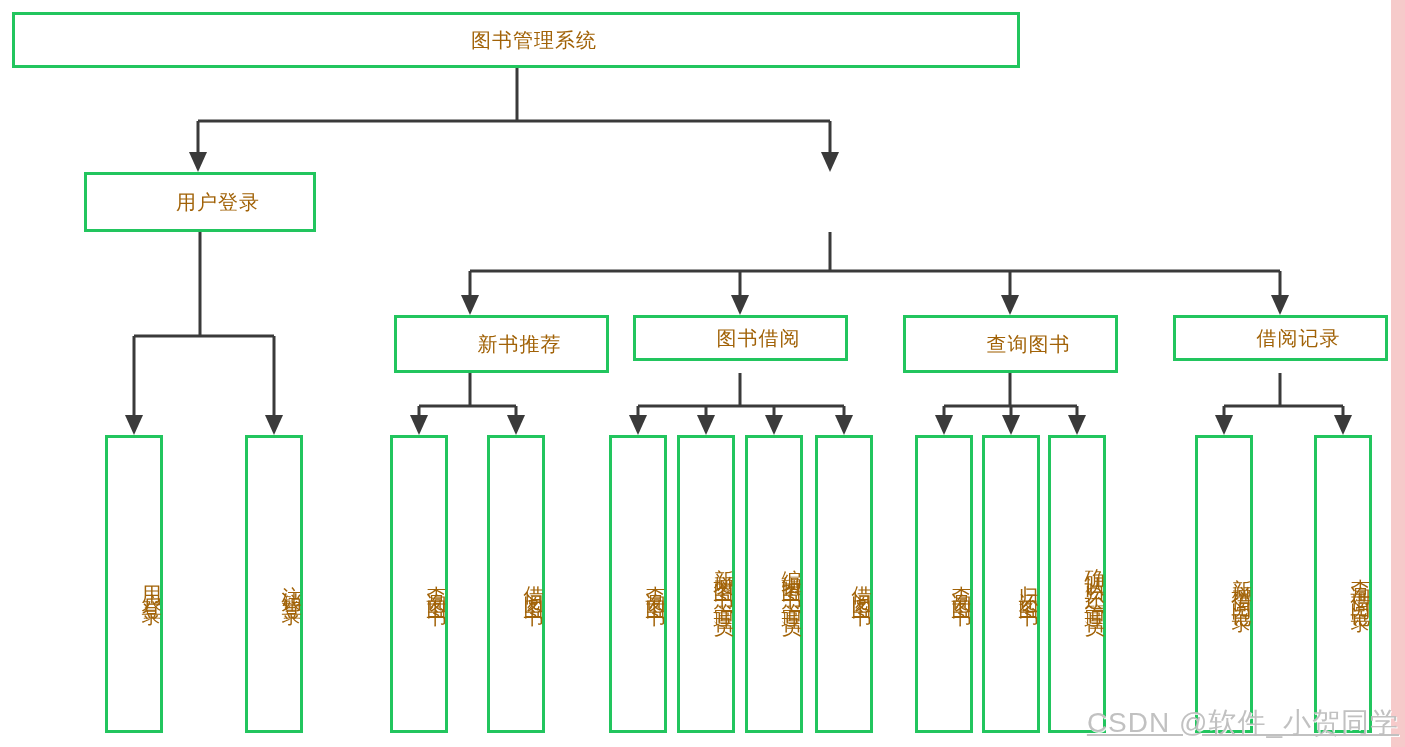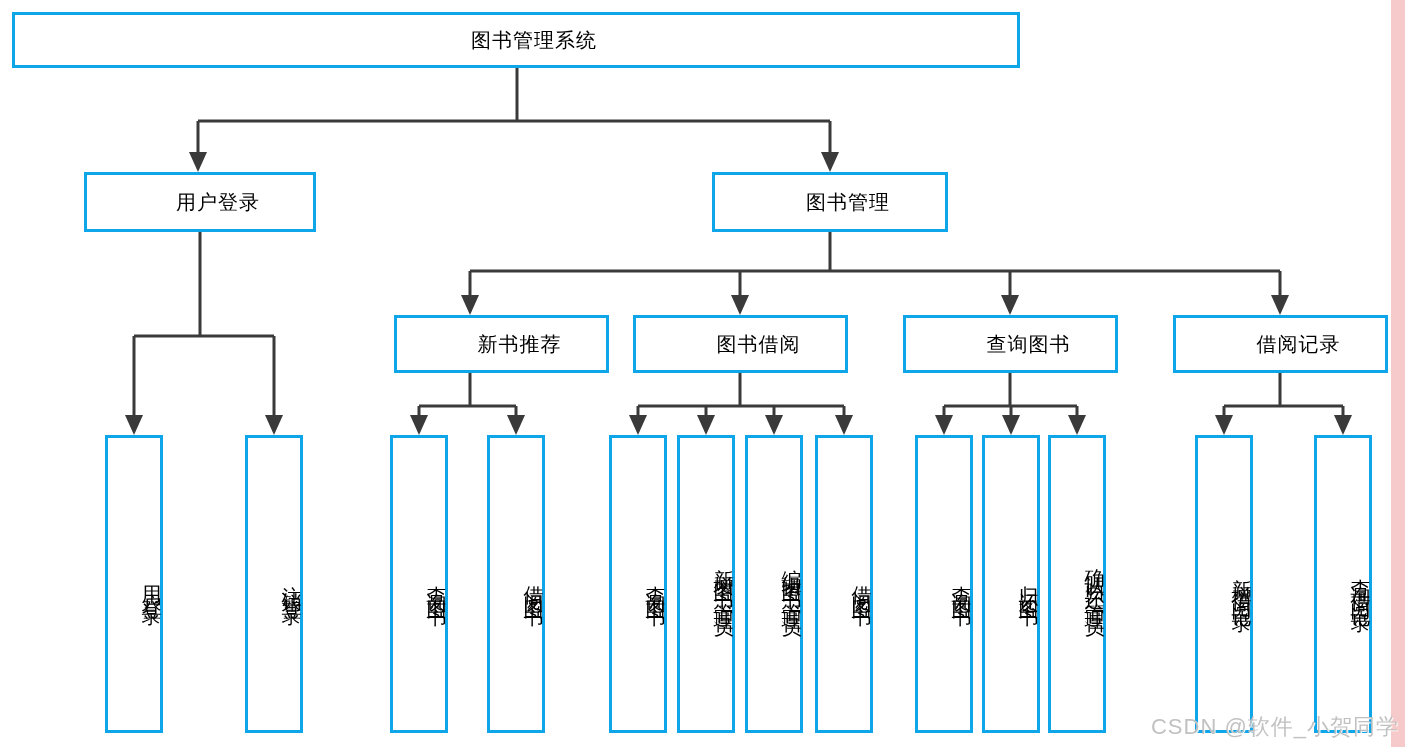--- a/index.html
+++ b/index.html
@@ -1,36 +1,36 @@
 <!DOCTYPE html>
 <html><head>
 <meta charset="utf-8">
 <style>
   html,body{margin:0;padding:0;background:#ffffff;}
   body{font-family:"Liberation Sans","DejaVu Sans",sans-serif;}
   #stage{position:relative;width:1405px;height:747px;background:#ffffff;overflow:hidden;}
   .box{
     position:absolute;box-sizing:border-box;background:#ffffff;
-    border:3px solid #0ea5e9;color:#000000;
+    border:3px solid #22c55e;color:#a16207;
     display:flex;align-items:center;justify-content:center;
     font-size:20px;line-height:1;z-index:2;padding-left:36px;
   }
   .hbox{letter-spacing:1px;}
   .vbox{
     writing-mode:vertical-rl;text-orientation:mixed;
     letter-spacing:7px;font-size:20px;
   }
   #connectors{position:absolute;left:0;top:0;z-index:1;}
   #connectors path{stroke:#3a3a3a;stroke-width:3;fill:none;}
   #connectors polygon{fill:#3a3a3a;stroke:none;}
   .watermark{
     position:absolute;right:6px;bottom:5px;z-index:3;
-    font-size:22px;color:rgba(190,190,190,0.95);
+    font-size:28px;color:rgba(190,190,190,0.95);
     text-shadow:1px 1px 0 rgba(255,255,255,0.9);
-    letter-spacing:1px;white-space:nowrap;
+    letter-spacing:1px;white-space:nowrap;text-decoration:underline;
   }
   .accent-strip{
     position:absolute;top:0;right:0;width:14px;height:747px;
     background:#f6caca;z-index:0;
   }
 </style>
 </head>
 <body>
 
 <div id="stage">
@@ -83,26 +83,25 @@
     <g>
       <path d="M1280 373 V406 M1224 406 H1343 M1224 406 V425 M1343 406 V425"></path>
       <polygon points="1215,415 1233,415 1224,435"></polygon>
       <polygon points="1334,415 1352,415 1343,435"></polygon>
     </g>
   </svg>
 
   <div class="box hbox" style="left:12px;top:12px;width:1008px;height:56px;">图书管理系统</div>
 
   <div class="box hbox" style="left:84px;top:172px;width:232px;height:60px;">用户登录</div>
-  <div class="box hbox" style="left:712px;top:172px;width:236px;height:60px;">图书管理</div>
 
   <div class="box hbox" style="left:363px;top:315px;width:215px;height:58px;margin-left:31px;">新书推荐</div>
-  <div class="box hbox" style="left:633px;top:315px;width:215px;height:58px;">图书借阅</div>
+  <div class="box hbox" style="left:633px;top:315px;width:215px;height:46px;">图书借阅</div>
   <div class="box hbox" style="left:903px;top:315px;width:215px;height:58px;">查询图书</div>
-  <div class="box hbox" style="left:1173px;top:315px;width:215px;height:58px;">借阅记录</div>
+  <div class="box hbox" style="left:1173px;top:315px;width:215px;height:46px;">借阅记录</div>
 
   <div class="box vbox" style="left:105px;top:435px;width:58px;height:298px;">用户登录</div>
   <div class="box vbox" style="left:245px;top:435px;width:58px;height:298px;">注销登录</div>
 
   <div class="box vbox" style="left:390px;top:435px;width:58px;height:298px;">查询图书</div>
   <div class="box vbox" style="left:487px;top:435px;width:58px;height:298px;">借阅图书</div>
 
   <div class="box vbox" style="left:609px;top:435px;width:58px;height:298px;">查询图书</div>
   <div class="box vbox" style="left:677px;top:435px;width:58px;height:298px;">新增图书（管理员）</div>
   <div class="box vbox" style="left:745px;top:435px;width:58px;height:298px;">编辑图书（管理员）</div>

